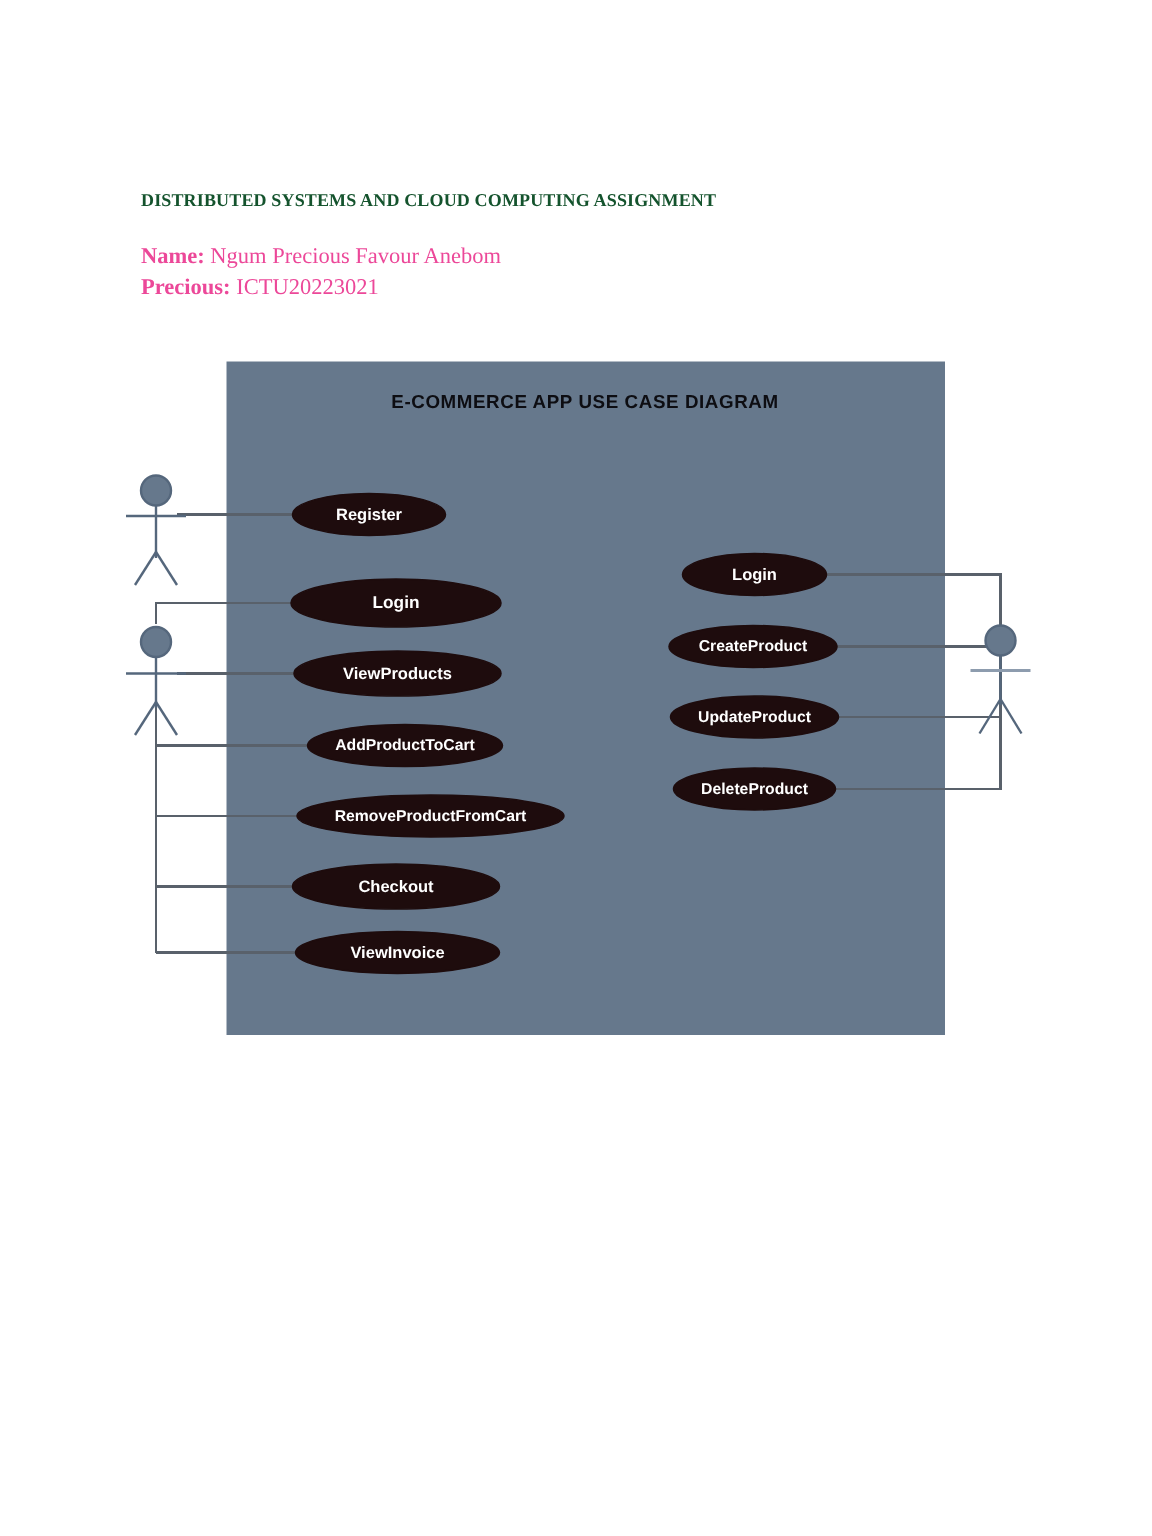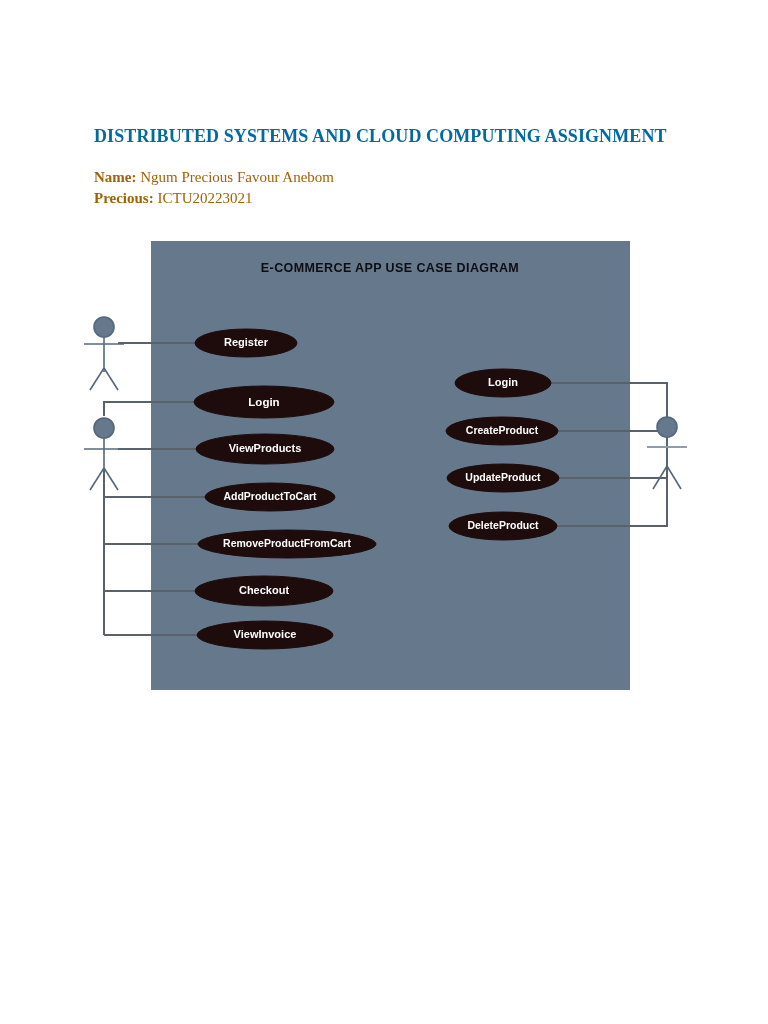--- a/index.html
+++ b/index.html
@@ -19,30 +19,30 @@
   
   #doc-header {
     position: absolute;
     left: 94px;
     top: 126px;
     width: 600px;
   }
   #assignment-title {
     font-family: "Liberation Serif", serif;
     font-weight: bold;
-    font-size: 18px;
+    font-size: 12px;
     letter-spacing: 0.1px;
-    color: #0369a1;
+    color: #14532d;
     margin: 0 0 20px 0;
     white-space: nowrap;
   }
   .meta-line {
     font-family: "Liberation Serif", serif;
     font-size: 15px;
-    color: #a16207;
+    color: #ec4899;
     line-height: 21px;
     margin: 0;
     white-space: nowrap;
   }
   .meta-label {
     font-weight: bold;
   }
   .meta-value {
     font-weight: normal;
   }

